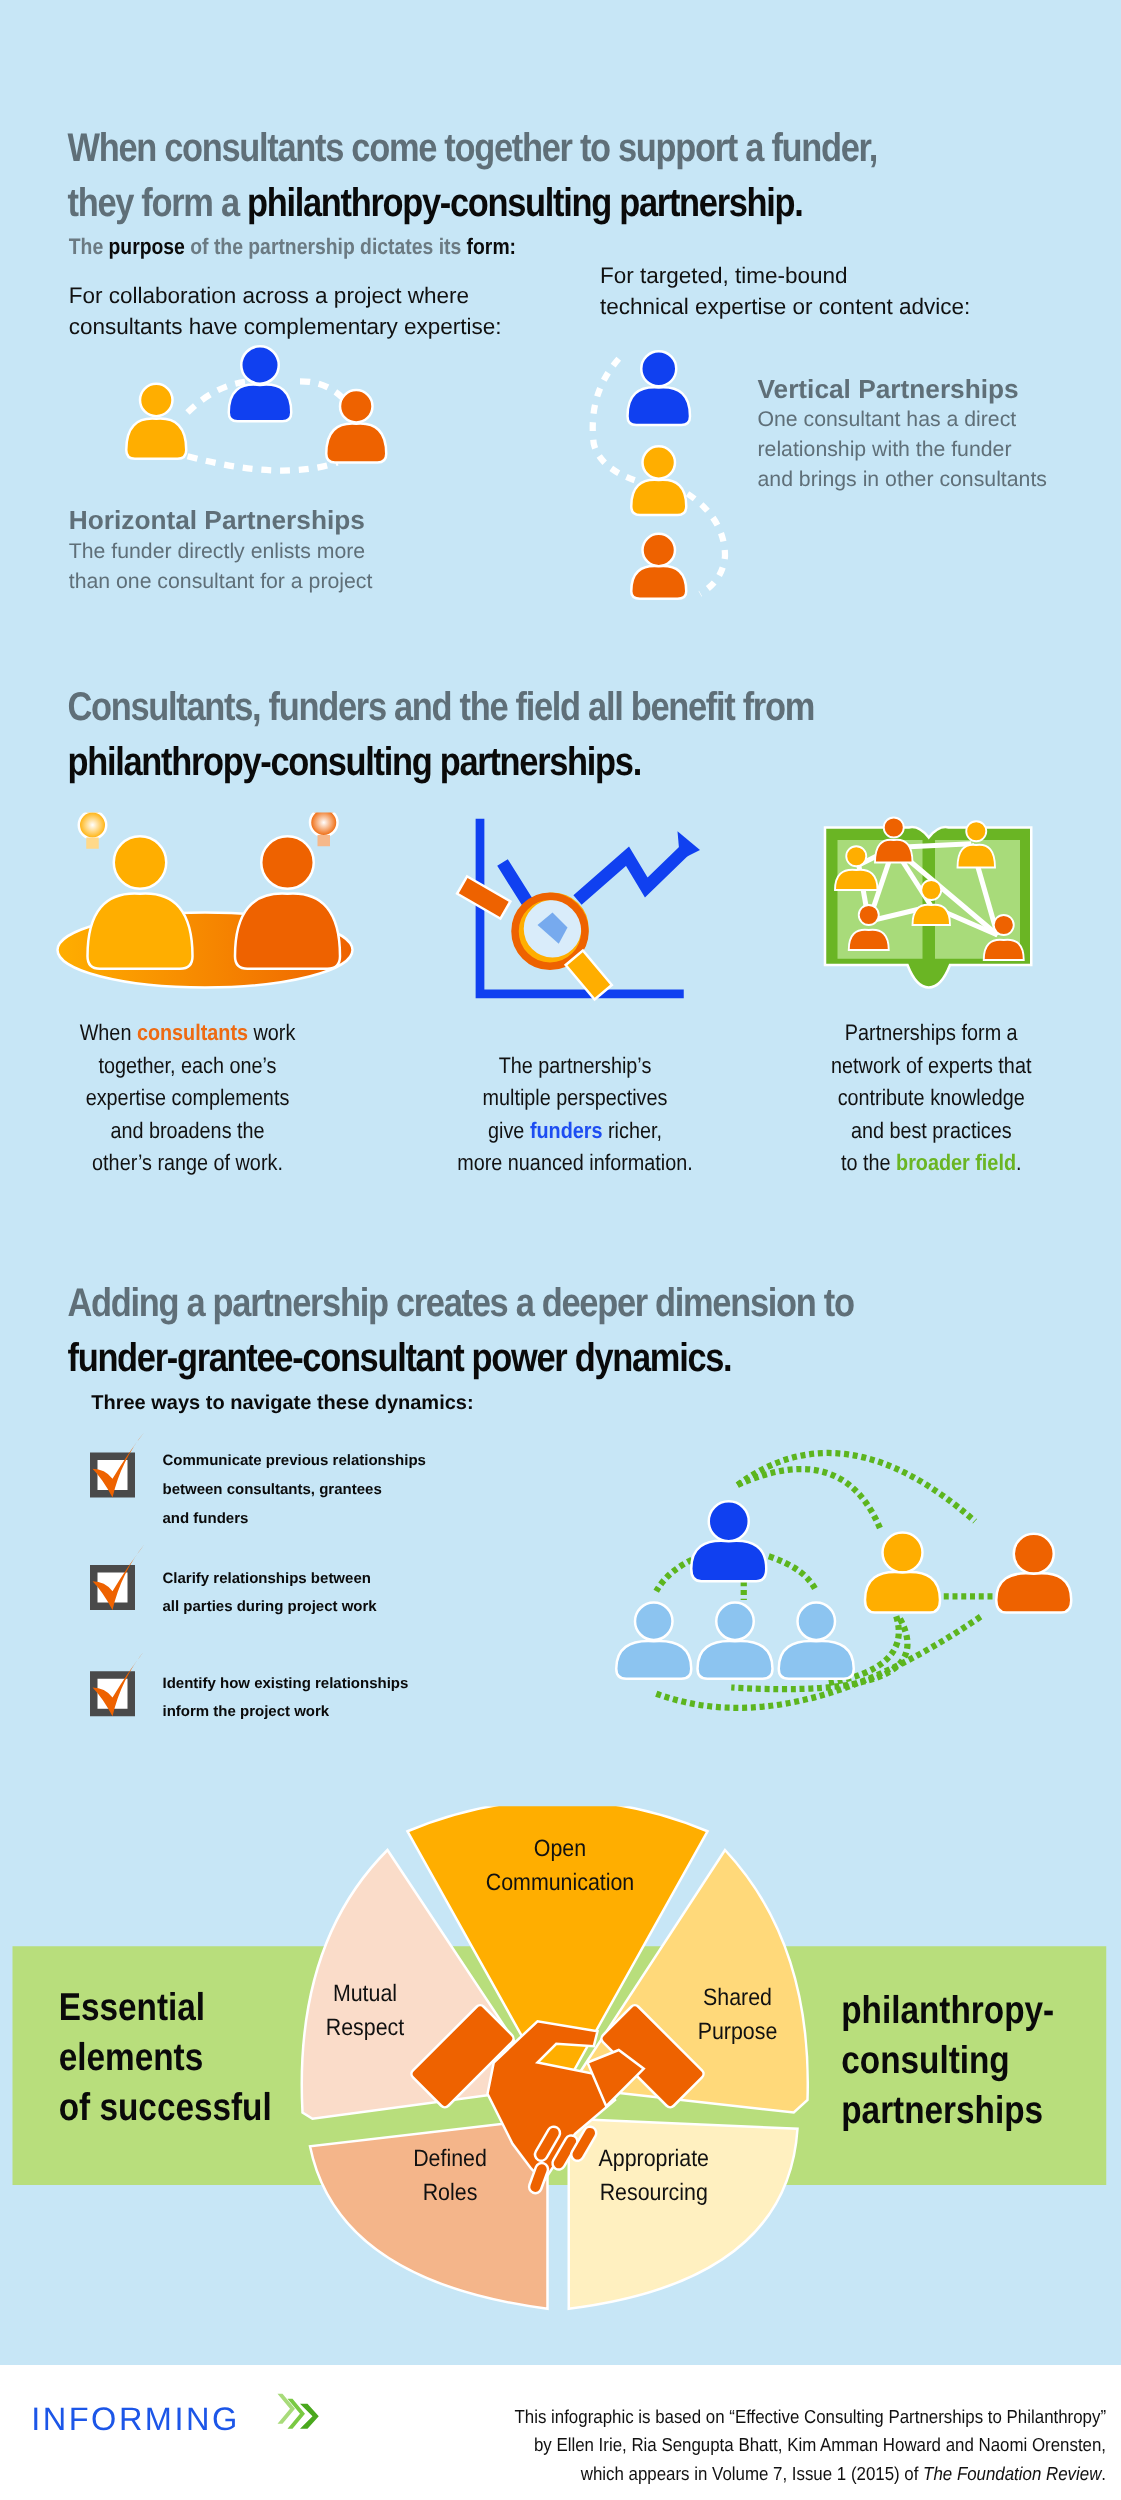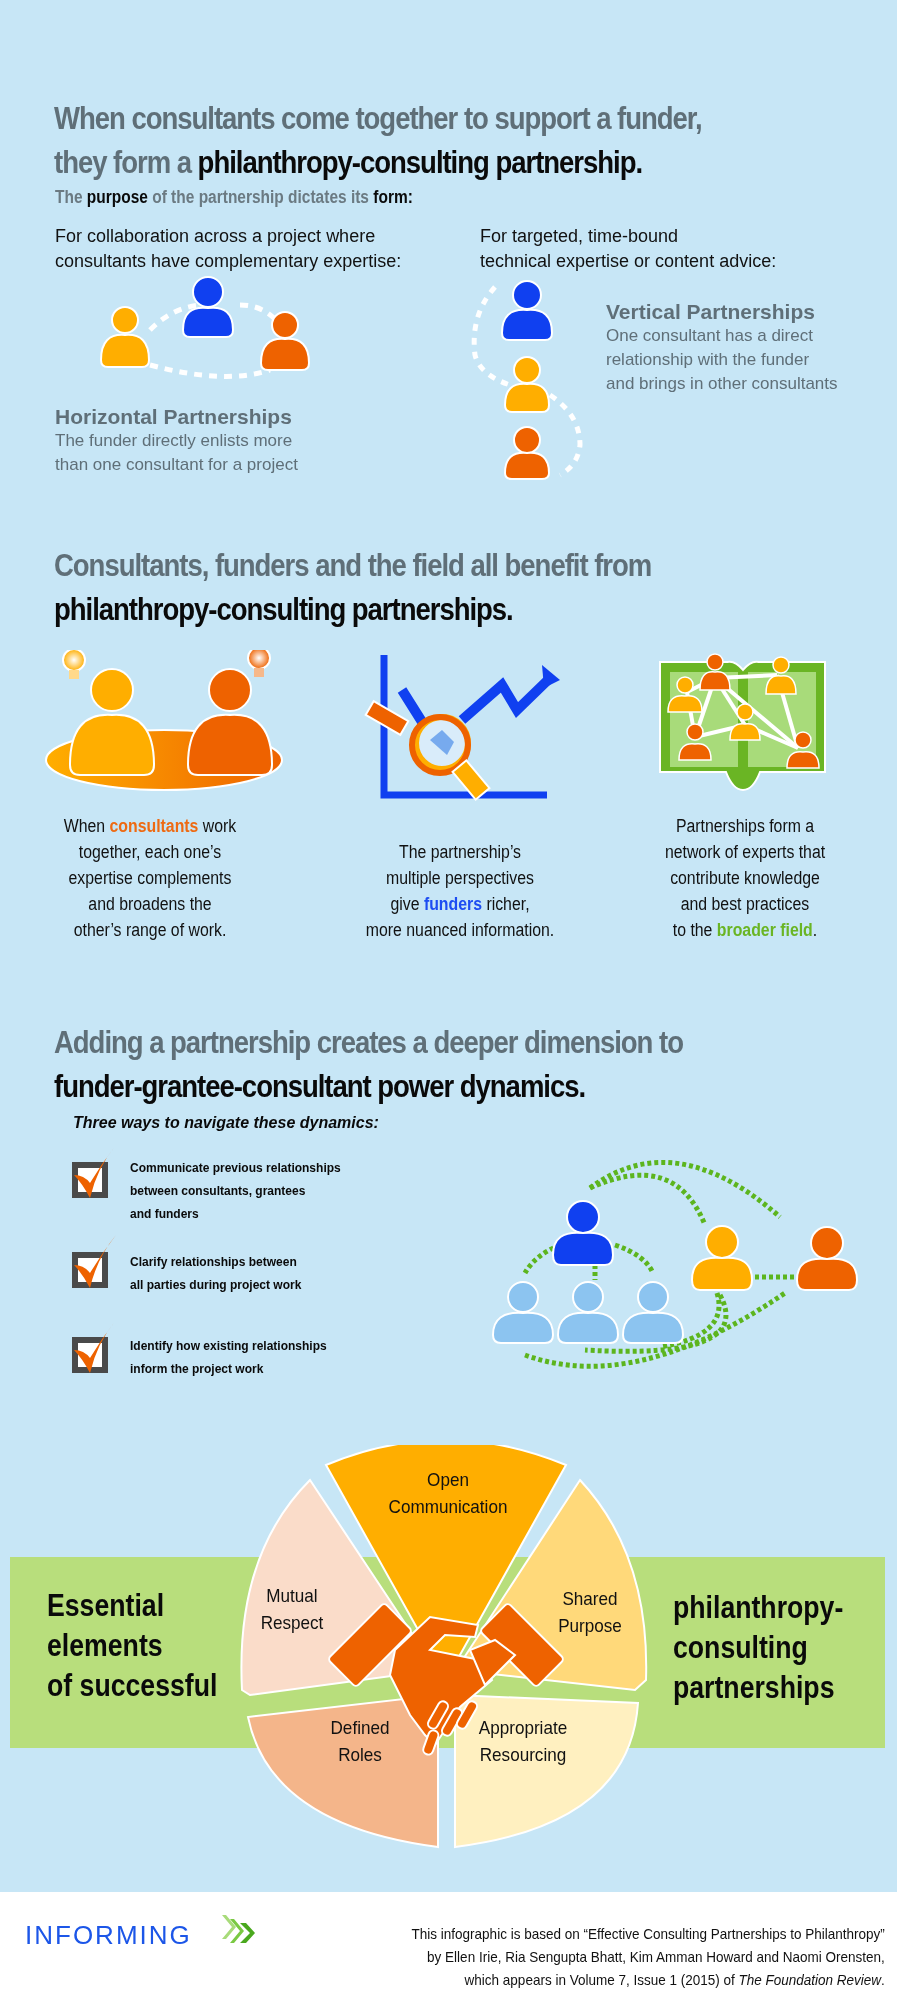--- a/index.html
+++ b/index.html
@@ -63,21 +63,21 @@
     <path d="M166 88 Q166 62 190 64 Q214 62 214 88 Q214 95 207 95 L173 95 Q166 95 166 88Z" fill="#ee6200" stroke="#fff" stroke-width="2"></path>
   </g>
 </svg>
 
 <div class="abs" style="left:55px; top:405px;">
   <div class="ptitle">Horizontal Partnerships</div>
   <div class="pdesc">The funder directly enlists more</div>
   <div class="pdesc">than one consultant for a project</div>
 </div>
 
-<div class="abs coltxt" style="left:480px; top:224px;">
+<div class="abs coltxt" style="left:480px; top:208px;">
   <div>For targeted, time-bound</div>
   <div>technical expertise or content advice:</div>
 </div>
 
 <svg class="abs" style="left:470px; top:275px;" width="130" height="205" viewBox="0 0 130 205">
   <path d="M25 12 Q 0 40 5 80 Q 10 100 40 110" stroke="#fff" stroke-width="5" stroke-dasharray="7 7" fill="none"></path>
   <path d="M80 120 Q 110 140 110 170 Q 108 190 90 200" stroke="#fff" stroke-width="5" stroke-dasharray="7 7" fill="none"></path>
   <g>
     <circle cx="57" cy="20" r="14" fill="#1040f0" stroke="#fff" stroke-width="2"></circle>
     <path d="M32 58 Q32 33 57 35 Q82 33 82 58 Q82 65 75 65 L39 65 Q32 65 32 58Z" fill="#1040f0" stroke="#fff" stroke-width="2"></path>
@@ -201,21 +201,21 @@
   <div>contribute knowledge</div>
   <div>and best practices</div>
   <div><span>to the </span><span class="g">broader field</span><span>.</span></div>
 </div>
 
 <div class="abs hd" style="left:54px; top:1020px;">
   <div class="gray">Adding a partnership creates a deeper dimension to</div>
   <div class="black">funder-grantee-consultant power dynamics.</div>
 </div>
 
-<div class="abs ways-title" style="left:73px; top:1114px;font-style:italic;">Three ways to navigate these dynamics:</div>
+<div class="abs ways-title" style="left:73px; top:1114px;">Three ways to navigate these dynamics:</div>
 
 <svg class="abs" style="left:72px; top:1143px;" width="46" height="60" viewBox="0 0 46 60">
   <rect x="3" y="22" width="30" height="30" fill="#fff" stroke="#4a4a4a" stroke-width="6"></rect>
   <path d="M2 32 Q10 40 18 55 Q25 25 44 2 Q30 20 18 40 Q12 32 2 32Z" fill="#ee6200"></path>
 </svg>
 <div class="abs way" style="left:130px; top:1157px;">
   <div>Communicate previous relationships</div>
   <div>between consultants, grantees</div>
   <div>and funders</div>
 </div>

